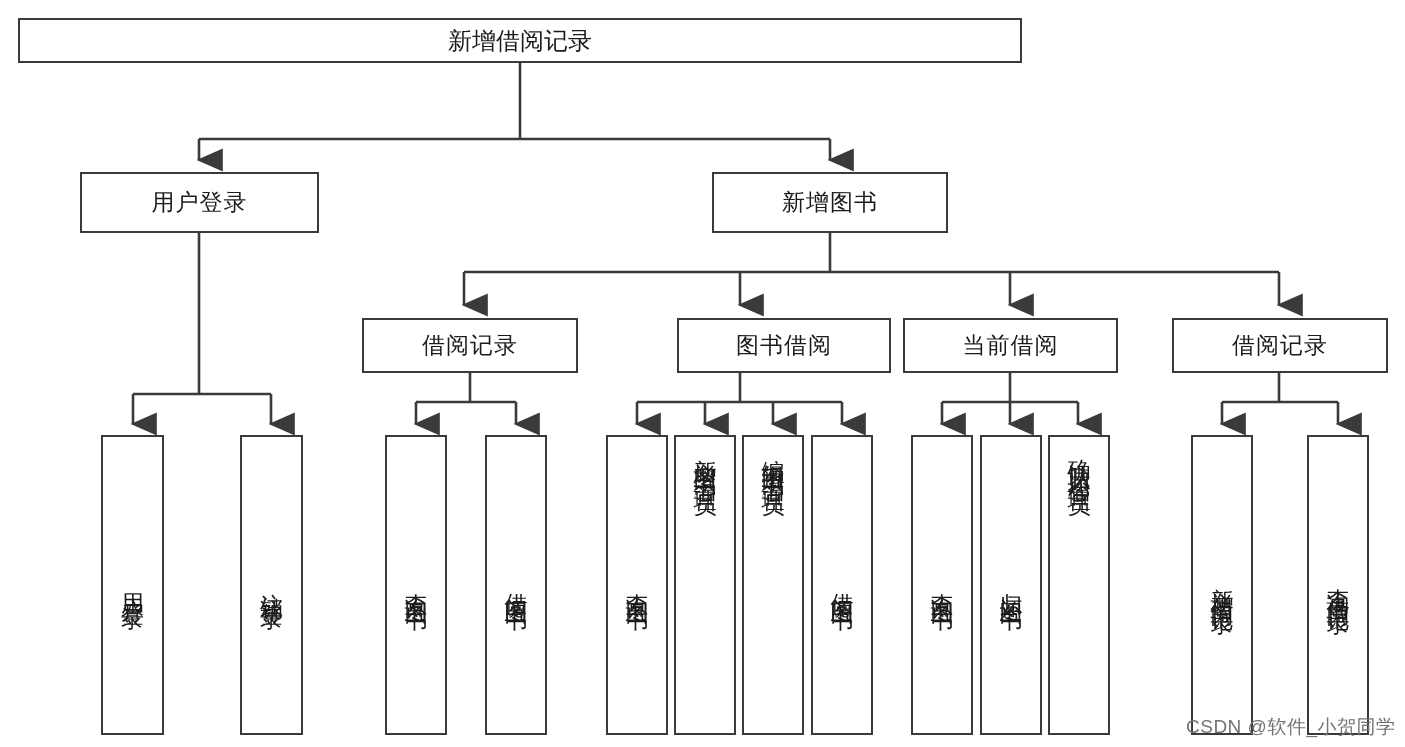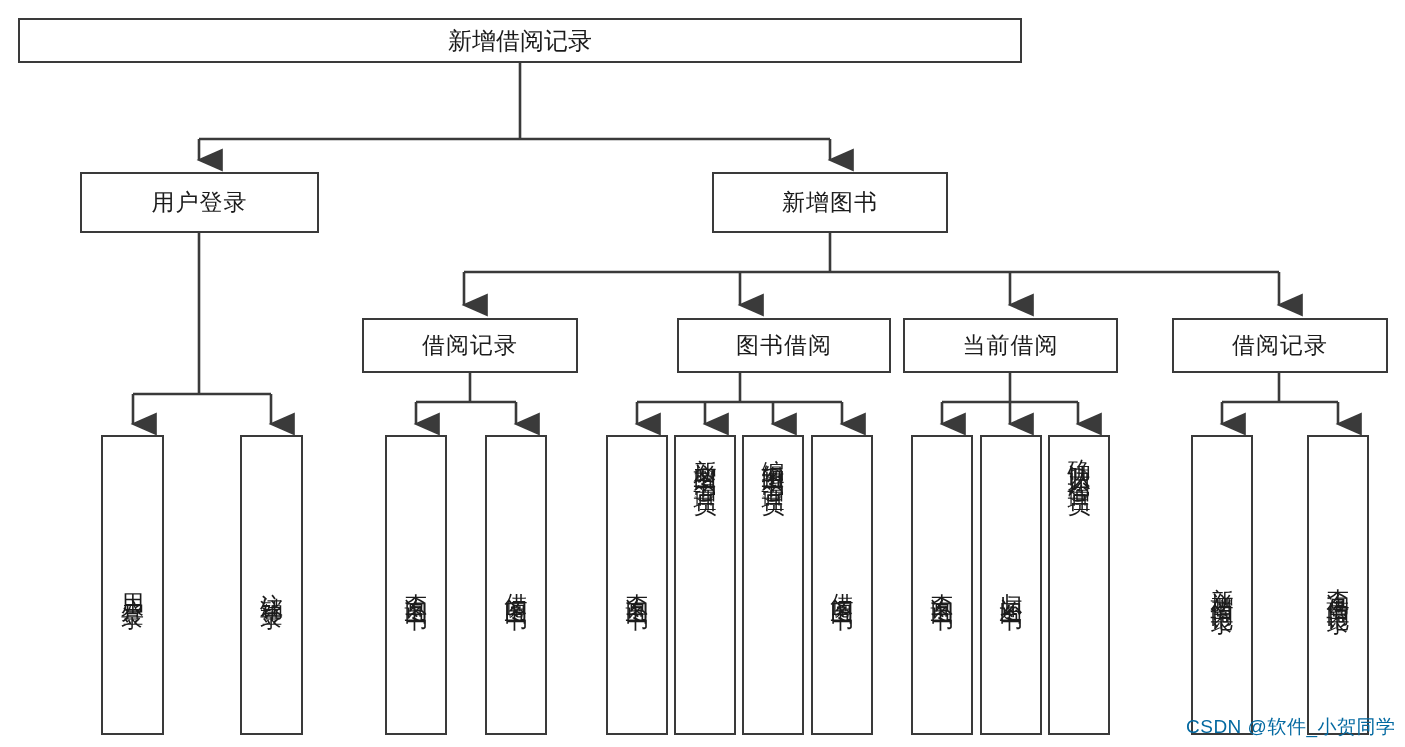--- a/index.html
+++ b/index.html
@@ -66,21 +66,21 @@
   }
   .leaf-inner.top {
     align-items: flex-start;
     padding-top: 4px;
   }
   .watermark {
     position: absolute;
     left: 1186px;
     top: 714px;
     font-size: 19px;
-    color: #0369a1;
+    color: #737373;
     white-space: nowrap;
     z-index: 5;
     letter-spacing: 0.5px;
   }
 </style>
 </head>
 <body>
 
 <div id="canvas">
 

